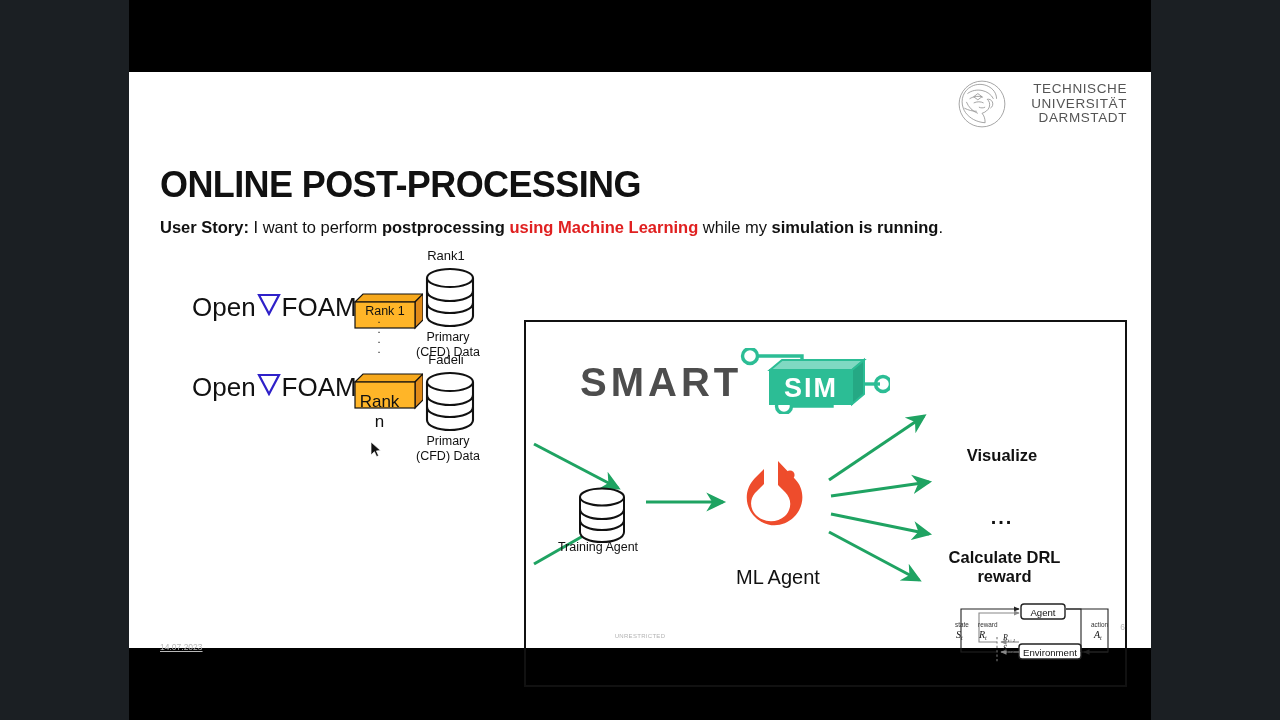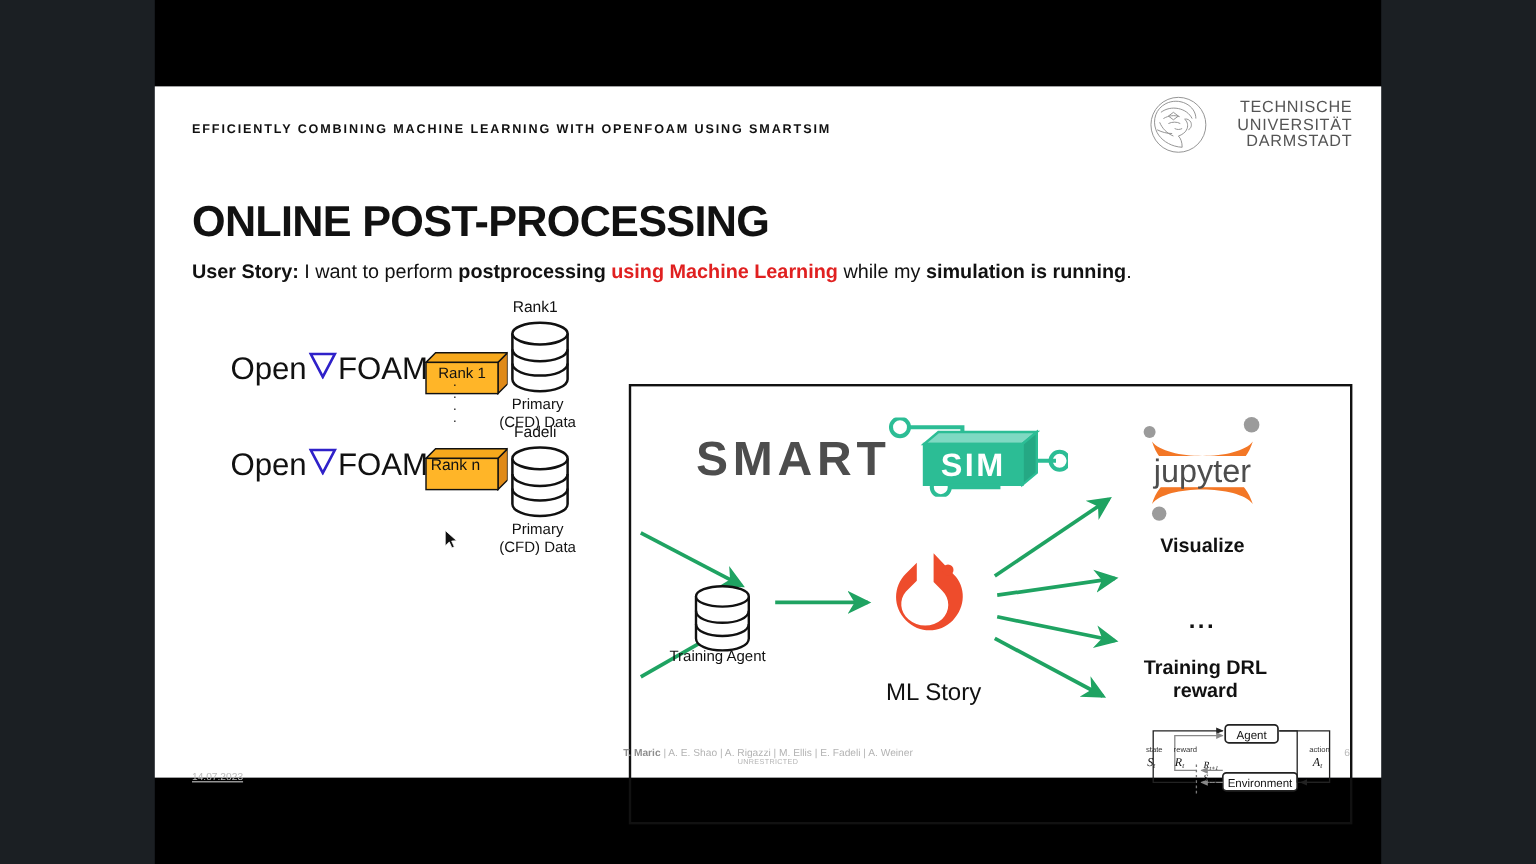--- a/index.html
+++ b/index.html
@@ -119,21 +119,20 @@
 </head>
 <body>
 
 <div id="stage">
 
   <div class="band" id="band-top"></div>
   <div class="band" id="band-bottom"></div>
 
   <div id="slide">
 
-    <div id="slide-header">EFFICIENTLY COMBINING MACHINE LEARNING WITH OPENFOAM USING SMARTSIM</div>
 
     <div id="tud-logo">
       <svg id="tud-mark" viewBox="0 0 100 100">
         <g fill="none" stroke="#8d8d8d" stroke-width="1.5">
           <circle cx="50" cy="50" r="44"></circle>
           <path d="M30 16 C14 24 8 42 14 58 C18 70 30 80 44 84 C48 85 52 86 56 86"></path>
           <path d="M56 86 C56 78 54 72 50 68 C56 66 62 62 64 56 C66 50 64 44 60 41"></path>
           <path d="M60 41 C64 40 68 42 70 46 C72 51 70 56 66 58"></path>
           <path d="M30 16 C40 11 52 11 62 16 C72 21 78 30 78 40"></path>
           <path d="M22 30 C30 24 40 22 50 24 C60 26 68 32 72 40"></path>
@@ -235,21 +234,21 @@
         </span>
         <span>FOAM</span>
       </div>
 
       <div class="rankbox" style="left:220px; top:124px;">
         <svg viewBox="0 0 74 38" width="74" height="38">
           <polygon points="6,10 66,10 74,2 14,2" fill="#F6A81C" stroke="#111" stroke-width="1.2"></polygon>
           <polygon points="66,10 74,2 74,28 66,36" fill="#E08A18" stroke="#111" stroke-width="1.2"></polygon>
           <rect x="6" y="10" width="60" height="26" fill="#FFB528" stroke="#111" stroke-width="1.2"></rect>
         </svg>
-        <div style="position:absolute;left:6px;top:8px;width:49px;text-align:center;font-size:13px;color:#111;">Rank n</div>
+        <div style="position:absolute;left:6px;top:20px;width:49px;text-align:center;font-size:17px;color:#111;">Rank n</div>
       </div>
 
       <div class="lbl" style="left:282px; top:104px; width:70px; text-align:center; font-size:13px;">Fadeli</div>
       <div class="cyl" style="left:295px; top:122px;">
         <svg width="52" height="62" viewBox="0 0 52 62">
           <g fill="#fff" stroke="#111" stroke-width="2.1">
             <path d="M3 12 L3 50 C3 56 14 60 26 60 C38 60 49 56 49 50 L49 12"></path>
             <ellipse cx="26" cy="12" rx="23" ry="9"></ellipse>
             <path d="M3 25 C3 31 14 35 26 35 C38 35 49 31 49 25" fill="none"></path>
             <path d="M3 37 C3 43 14 47 26 47 C38 47 49 43 49 37" fill="none"></path>
@@ -292,38 +291,27 @@
         </svg>
       </div>
       <div id="training-label">Training Agent</div>
 
       <div id="pytorch">
         <svg viewBox="0 0 72 80" width="72" height="80">
           <path d="M36 3 L53 21 C63 31 63 48 52 59 C41 70 24 70 13 59 C2 48 2 31 13 20 L22 11 L22 26 L13 35 C7 42 8 52 15 58 C23 65 35 65 43 58 C50 51 50 41 43 34 L36 27 Z" fill="#EE4C2C"></path>
           <circle cx="48" cy="17" r="4.6" fill="#EE4C2C"></circle>
         </svg>
       </div>
-      <div id="mlmodel-label">ML Story</div>
-
-      <div id="jupyter">
-        <svg viewBox="0 0 120 90" width="120" height="90">
-          <path d="M18 22 C30 38 90 38 102 22 C96 42 78 52 60 52 C42 52 24 42 18 22 Z" fill="#F37726"></path>
-          <path d="M102 74 C90 58 30 58 18 74 C24 54 42 44 60 44 C78 44 96 54 102 74 Z" fill="#F37726"></path>
-          <circle cx="16" cy="14" r="5" fill="#9b9b9b"></circle>
-          <circle cx="101" cy="8" r="6.5" fill="#9b9b9b"></circle>
-          <circle cx="24" cy="82" r="6" fill="#9b9b9b"></circle>
-          <rect x="14" y="34" width="92" height="26" fill="#ffffff"></rect>
-          <text x="60" y="56" text-anchor="middle" font-family="Liberation Sans, sans-serif" font-size="27" fill="#4d4d4d">jupyter</text>
-        </svg>
-      </div>
+      <div id="mlmodel-label">ML Agent</div>
+
       <div id="visualize-label">Visualize</div>
       <div id="ellipsis-label">...</div>
 
       <div id="drl-title">
-        <span>Training DRL</span><br>
+        <span>Calculate DRL</span><br>
         <span>reward</span>
       </div>
 
       <div id="rl-inset">
         <svg viewBox="0 0 165 72" width="165" height="72">
           <defs>
             <marker id="bh" markerWidth="6" markerHeight="6" refX="5" refY="3" orient="auto">
               <path d="M0,0.5 L5.6,3 L0,5.5 Z" fill="#222"></path>
             </marker>
             <marker id="gh" markerWidth="6" markerHeight="6" refX="5" refY="3" orient="auto">
@@ -358,21 +346,20 @@
           <text x="138" y="32" font-family="Liberation Sans, sans-serif" font-size="6.4" fill="#333">action</text>
           <text x="141" y="43" font-family="Liberation Serif, serif" font-size="10" font-style="italic" fill="#111">A<tspan font-size="6" dy="2">t</tspan></text>
           <text x="50" y="45" font-family="Liberation Serif, serif" font-size="8" font-style="italic" fill="#111">R<tspan font-size="5" dy="1.6">t+1</tspan></text>
           <text x="50" y="56" font-family="Liberation Serif, serif" font-size="8" font-style="italic" fill="#111">S<tspan font-size="5" dy="1.6">t+1</tspan></text>
         </svg>
       </div>
 
     </div>
 
     <div id="footer-date">14.07.2023</div>
-    <div id="footer-auth"><b>T. Maric</b><span> | A. E. Shao | A. Rigazzi | M. Ellis | E. Fadeli | A. Weiner</span></div>
     <div id="footer-class">UNRESTRICTED</div>
     <div id="footer-page">6</div>
 
   </div>
 
   <svg id="cursor" viewBox="0 0 12 18">
     <path d="M1 1 L1 14 L4.4 10.7 L6.6 15.6 L8.6 14.7 L6.4 9.9 L10.6 9.6 Z" fill="#111" stroke="#fff" stroke-width="0.7"></path>
   </svg>
 
 </div>

